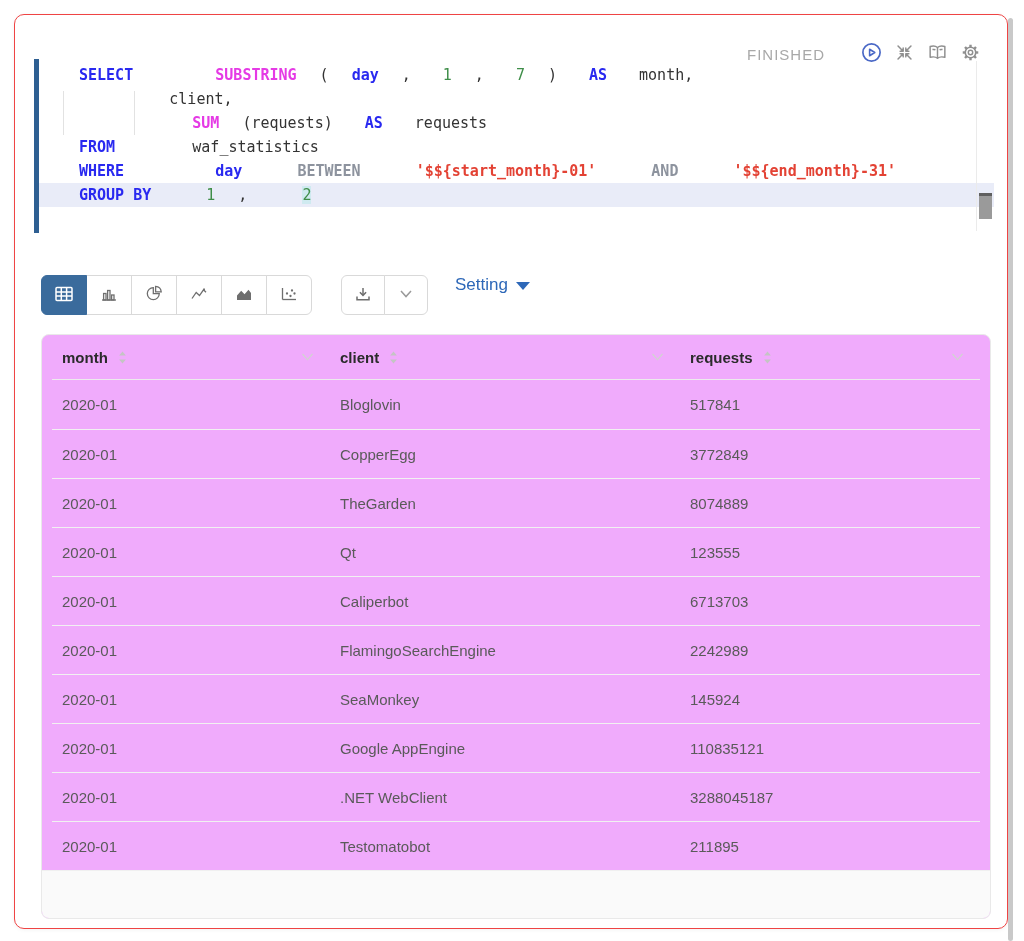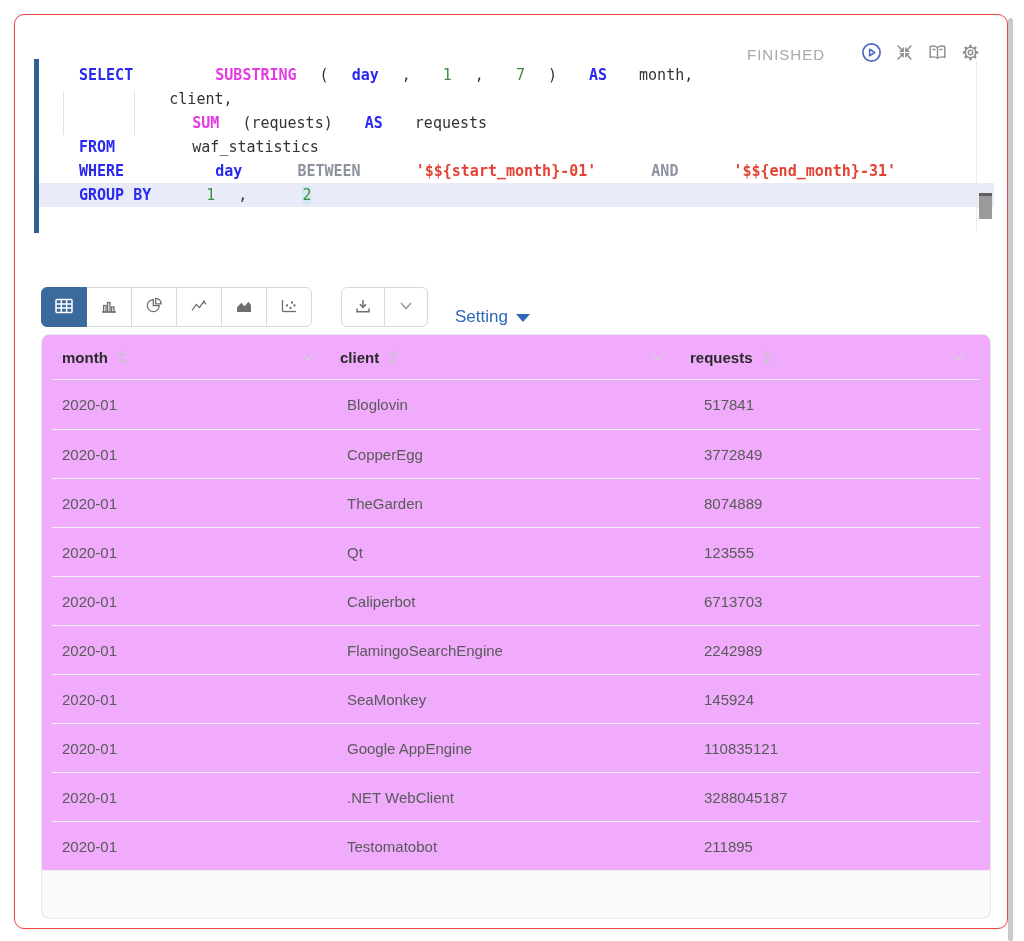--- a/index.html
+++ b/index.html
@@ -34,21 +34,21 @@
   .tok-op  { color:#8d939e; font-weight:bold; }
   .tok-pl  { color:#333; }
   .sel { background:#cfeaf0; }
   .guide { position:absolute; width:1px; background:#e2e2e2; top:32px; height:44px; }
   .guide.g1 { left:29px; } .guide.g2 { left:100px; }
   .ed-scroll { position:absolute; right:0; top:2px; width:18px; height:170px; border-left:1px solid #ebebeb; }
   .ed-thumb { position:absolute; right:2px; top:132px; width:13px; height:26px;
               background:#9a9a9a; border-top:3px solid #5f5f5f; }
 
   
-  .toolbar { position:absolute; left:26px; top:260px; height:52px; display:flex; align-items:flex-end; }
+  .toolbar { position:absolute; left:26px; top:260px; height:52px; display:flex; align-items:flex-start; }
   .vbtn { width:46px; height:40px; background:#fff; border:1px solid #d9d9d9; margin-left:-1px;
           display:flex; align-items:center; justify-content:center; cursor:pointer; position:relative; }
   .vbtn:first-child { margin-left:0; border-radius:6px 0 0 6px; }
   .vbtn:last-child { border-radius:0 6px 6px 0; }
   .vbtn.active { background:#3a6b9c; border-color:#3a6b9c; z-index:2; }
   .dl-group { display:flex; margin-left:29px; }
   .dbtn { width:44px; height:40px; background:#fff; border:1px solid #d9d9d9; margin-left:-1px;
           display:flex; align-items:center; justify-content:center; cursor:pointer; }
   .dbtn:first-child { margin-left:0; border-radius:6px 0 0 6px; }
   .dbtn:last-child { border-radius:0 6px 6px 0; }
@@ -59,21 +59,21 @@
 
   
   .table-card { position:absolute; left:26px; top:319px; width:950px; height:585px;
                 border:1px solid #e9e9e9; border-radius:8px; background:#f0abfc; }
   .thead { display:flex; height:45px; align-items:center; margin:0 10px; border-bottom:1px solid #ececec; }
   .th { display:flex; align-items:center; padding-left:10px; font-weight:bold; font-size:15px; color:#2b2b2b; }
   .c0 { width:278px; } .c1 { width:350px; } .c2 { flex:1; }
   .sorter { margin-left:9px; display:flex; }
   .fchev { margin-left:auto; margin-right:15px; display:flex; }
   .tbody { margin:0 10px; }
-  .tr { display:flex; height:49px; align-items:center;gap:7px; }
+  .tr { display:flex; height:49px; align-items:center; }
   .tr + .tr { border-top:1px solid #f1f1f1; }
   .td { padding-left:10px; font-size:15px; color:#5a5a5a; }
   .tfoot { position:absolute; bottom:0; left:0; right:0; height:48px; background:#fafafa;
            border-top:1px solid #f0f0f0; border-radius:0 0 7px 7px; }
 
   
   .page-scrollbar { position:absolute; left:1008px; top:18px; width:5px; height:923px;
                     background:#c9c9c9; border-radius:3px; }
 </style>
 </head>

